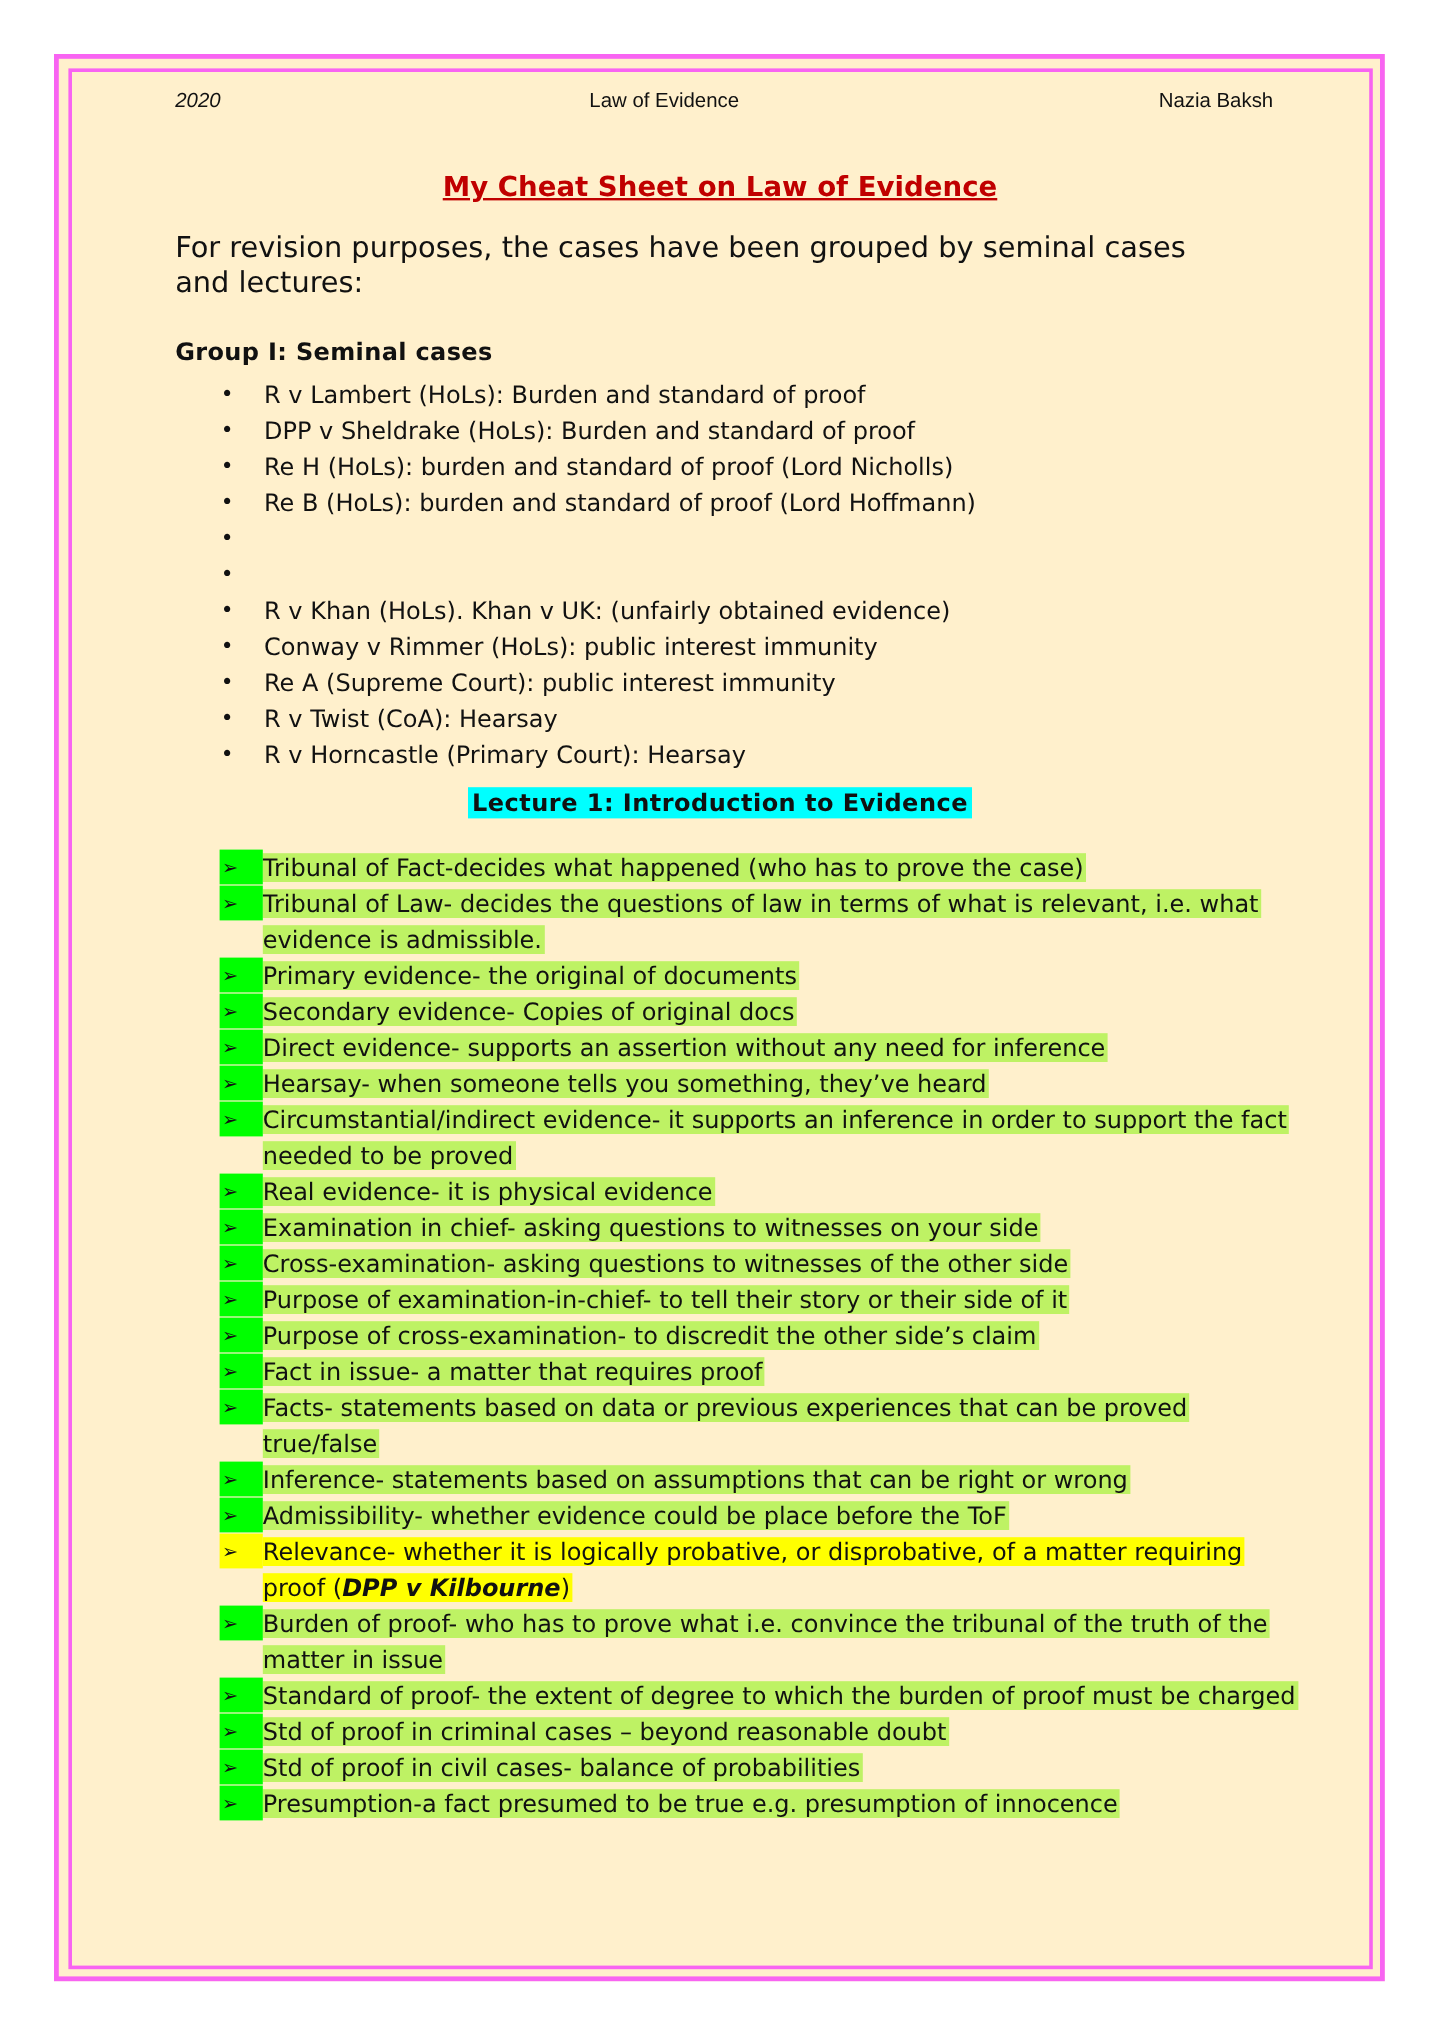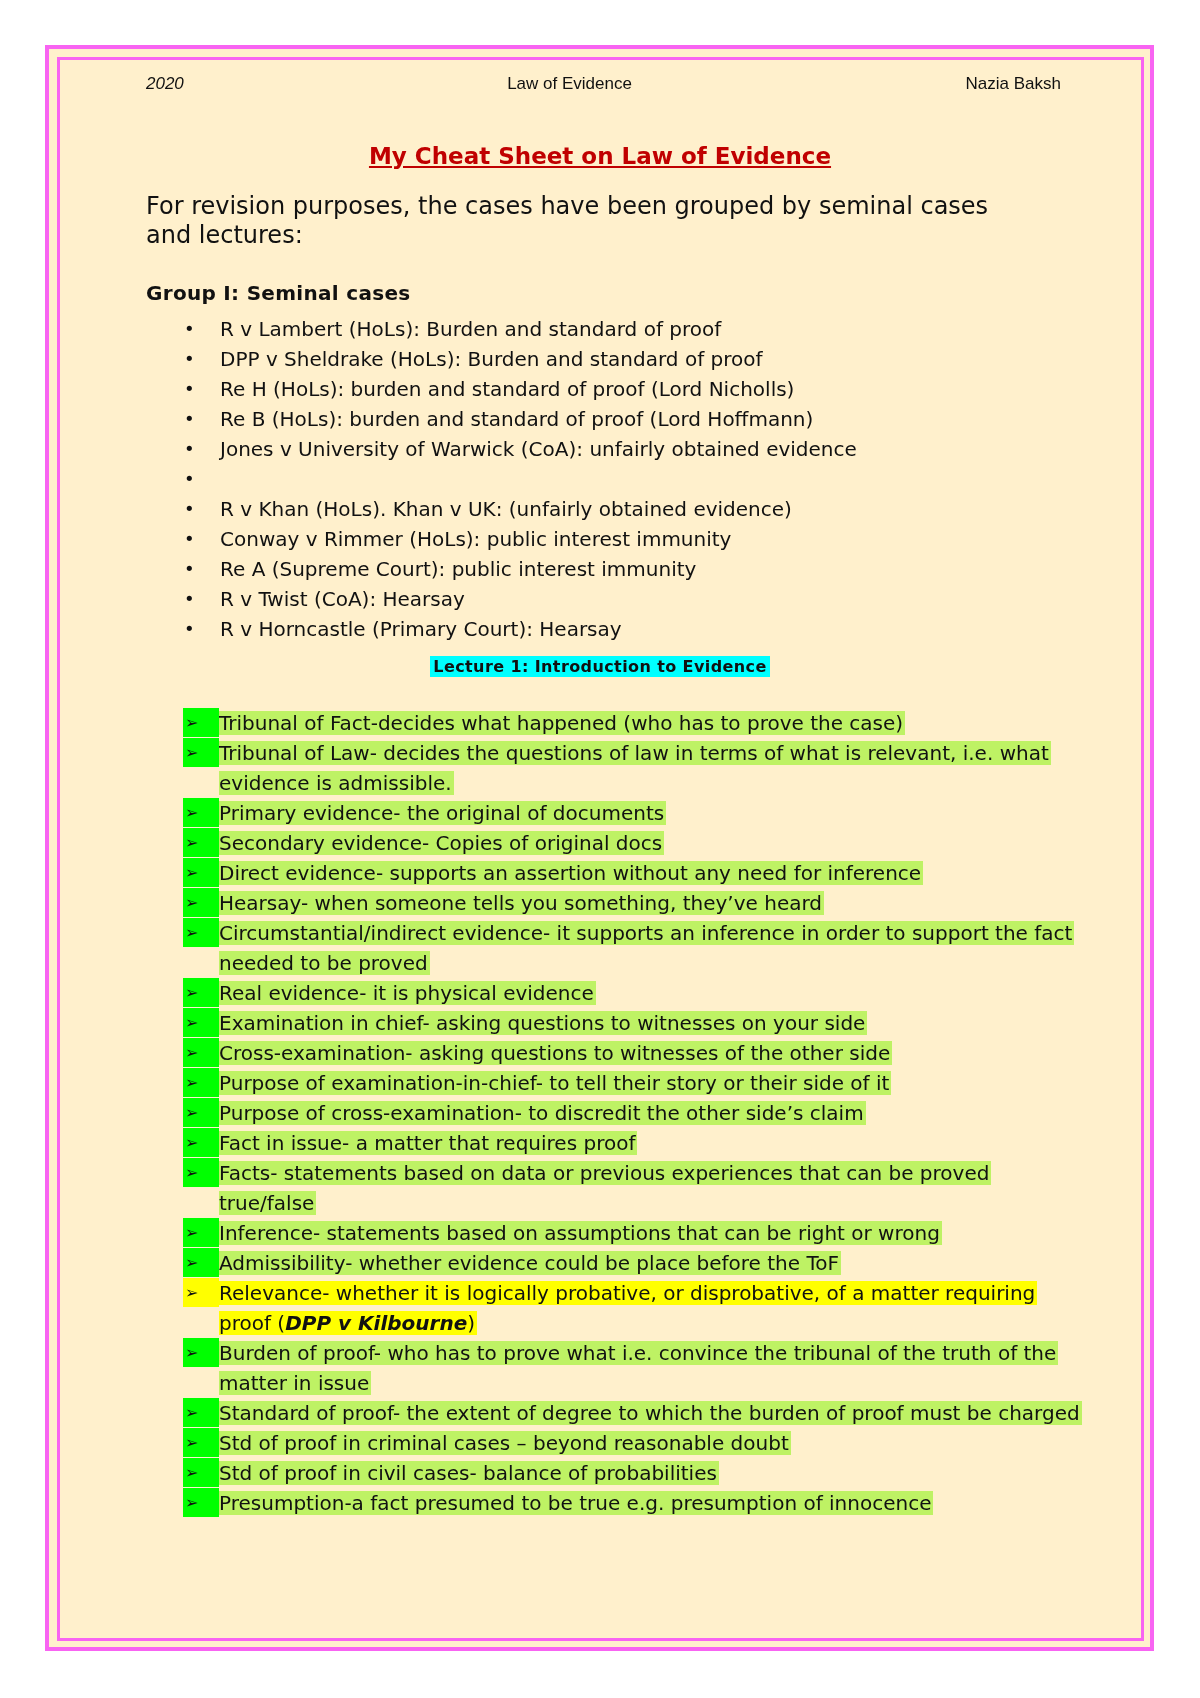--- a/index.html
+++ b/index.html
@@ -12,42 +12,42 @@
       position: absolute; left: 45px; top: 45px; width: 1109px; height: 1606px;
       box-sizing: border-box; border: 4px solid #f864f2; background: #fff0cc;
     }
     .inner-border {
       position: absolute; left: 57px; top: 57px; width: 1087px; height: 1584px;
       box-sizing: border-box; border: 3px solid #f864f2; background: #fff0cc;
     }
     .page { position: absolute; left: 0; top: 0; width: 1200px; height: 1698px; }
     .hdr { position: absolute; top: 74px; font-family: "Liberation Sans", sans-serif; font-size: 17px; color: #111; }
     .hdr.left { left: 146px; font-style: italic; }
-    .hdr.center { left: 0; width: 1107px; text-align: center; margin-left: 16px; }
+    .hdr.center { left: 0; width: 1107px; text-align: center; }
     .hdr.right { right: 139px; }
     .title {
       position: absolute; top: 143px; left: 0; width: 1200px; text-align: center;
       font-weight: bold; font-size: 23px; color: #c00000; text-decoration: underline;
       font-family: "DejaVu Sans", sans-serif;
     }
     .intro {
       position: absolute; top: 192px; left: 146px; width: 880px;
       font-size: 24px; line-height: 29px; color: #111;
     }
     .group-heading {
       position: absolute; top: 270px; left: 146px; font-weight: bold; font-size: 20px;
       letter-spacing: 0.3px;
       margin-top: 11px;
     }
     .bullets { position: absolute; top: 314px; left: 146px; margin: 0; padding: 0; list-style: none; }
     .bullets li { position: relative; font-size: 20px; height: 30px; line-height: 30px; padding-left: 74px; white-space: nowrap; }
     .bullets li .dot { position: absolute; left: 38px; top: 0; font-size: 18px; }
     .lecture-heading-wrap { position: absolute; top: 657px; left: 0; width: 1200px; text-align: center; }
     .lecture-heading {
-      background: #00ffff; font-weight: bold; font-size: 16px; padding: 1px 3px;
+      background: #00ffff; font-weight: bold; font-size: 20px; padding: 1px 3px;
       letter-spacing: 0.4px;
     }
     .arrows { position: absolute; top: 708px; left: 183px; margin: 0; padding: 0; list-style: none; }
     .arrows li { position: relative; font-size: 20px; line-height: 30px; width: 900px; }
     .arrows li .arrow {
       position: absolute; left: 0; top: 0; width: 36px; height: 29px; background: #00ff00;
       font-size: 16px; line-height: 29px; padding-left: 2px; box-sizing: border-box;
     }
     .arrows li.yellow .arrow { background: #ffff00; }
     .arrows li .txt { display: block; padding-left: 36px; }
@@ -71,21 +71,21 @@
 
   <div class="title">My Cheat Sheet on Law of Evidence</div>
   <div class="intro">For revision purposes, the cases have been grouped by seminal cases and lectures:</div>
   <div class="group-heading">Group I: Seminal cases</div>
 
   <ul class="bullets">
     <li><span class="dot">•</span><span>R v Lambert (HoLs): Burden and standard of proof</span></li>
     <li><span class="dot">•</span><span>DPP v Sheldrake (HoLs): Burden and standard of proof</span></li>
     <li><span class="dot">•</span><span>Re H (HoLs): burden and standard of proof (Lord Nicholls)</span></li>
     <li><span class="dot">•</span><span>Re B (HoLs): burden and standard of proof (Lord Hoffmann)</span></li>
-    <li><span class="dot">•</span><span>Jones v University of Warwick (CoA): unfairly obtained evidence</span></li>
+    <li><span class="dot">•</span></li>
     <li><span class="dot">•</span></li>
     <li><span class="dot">•</span><span>R v Khan (HoLs). Khan v UK: (unfairly obtained evidence)</span></li>
     <li><span class="dot">•</span><span>Conway v Rimmer (HoLs): public interest immunity</span></li>
     <li><span class="dot">•</span><span>Re A (Supreme Court): public interest immunity</span></li>
     <li><span class="dot">•</span><span>R v Twist (CoA): Hearsay</span></li>
     <li><span class="dot">•</span><span>R v Horncastle (Primary Court): Hearsay</span></li>
   </ul>
 
   <div class="lecture-heading-wrap">
     <span class="lecture-heading">Lecture 1: Introduction to Evidence</span>

